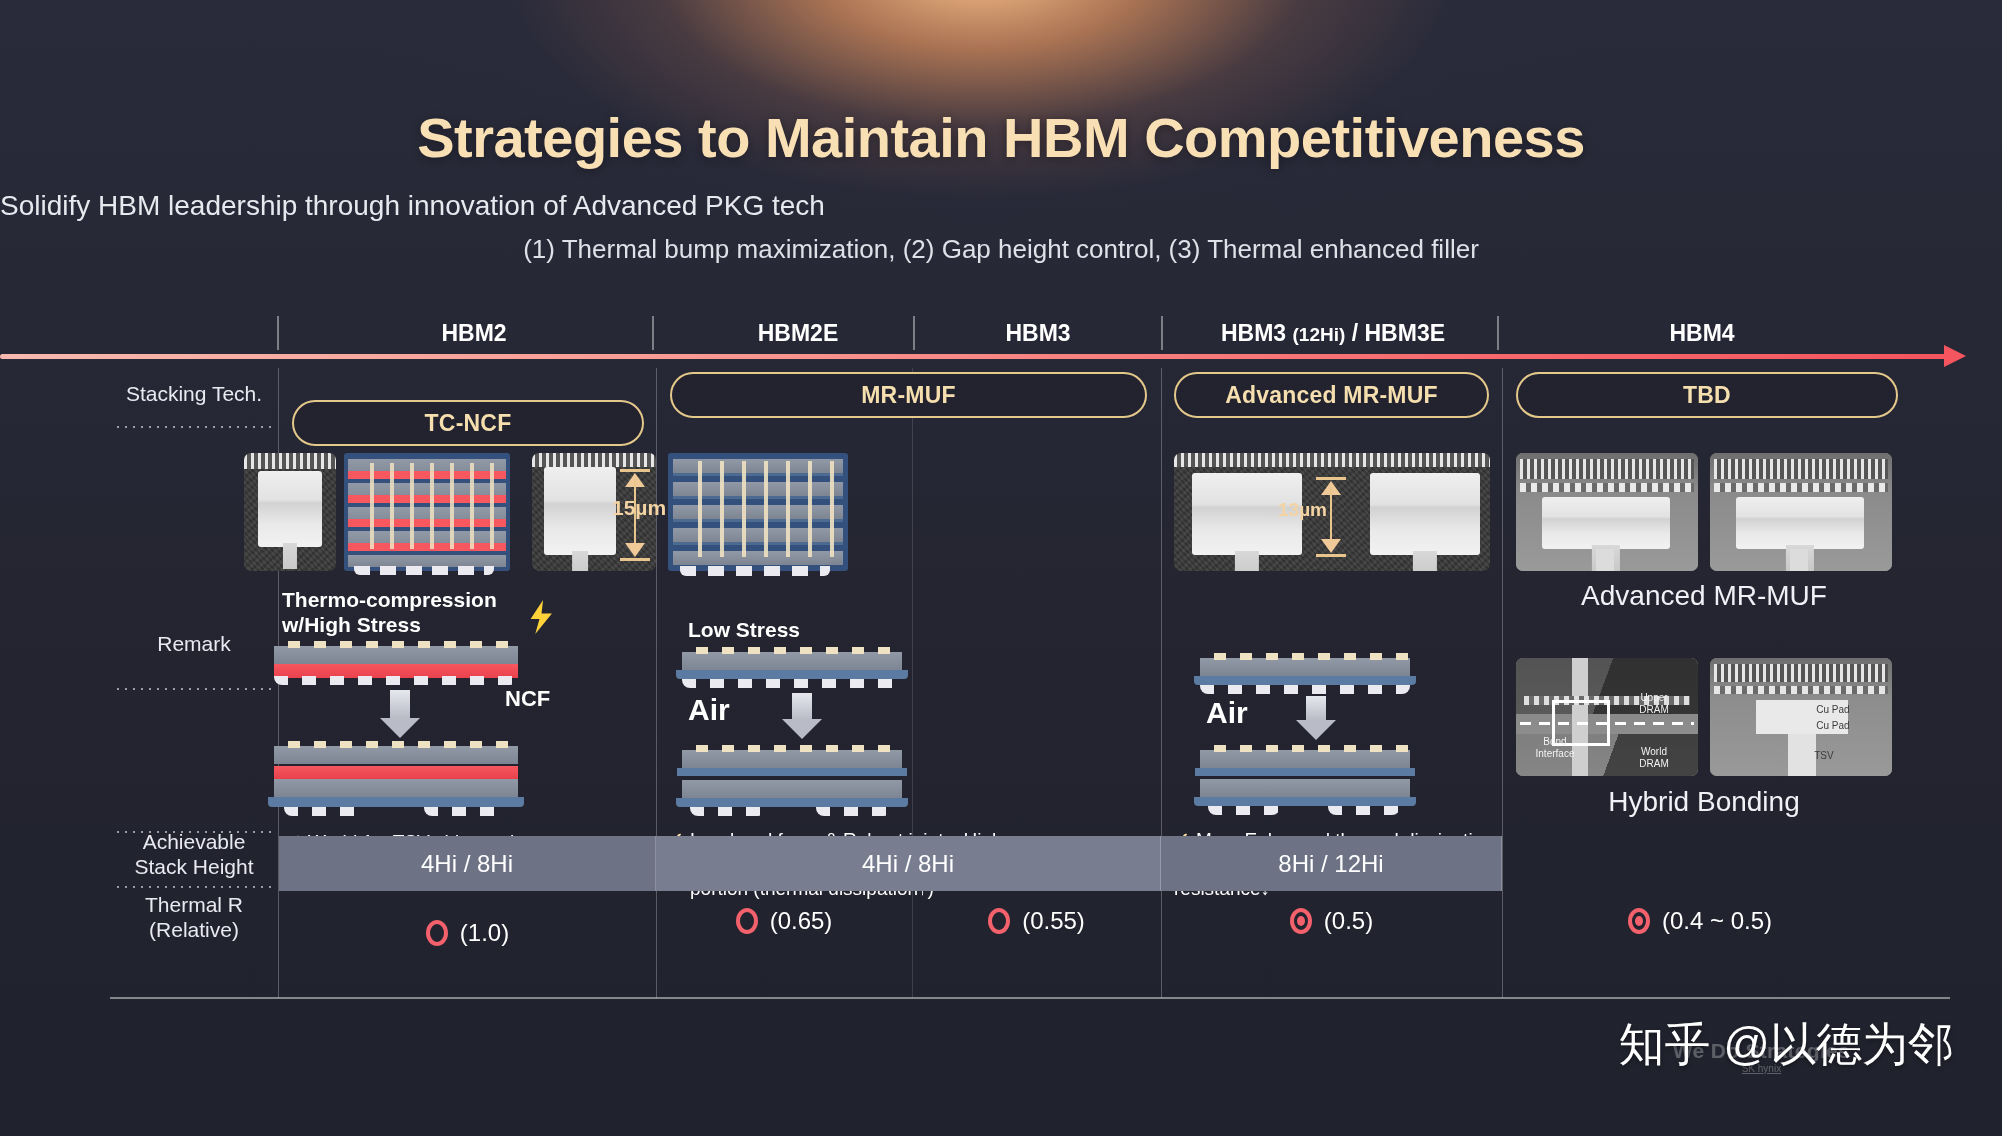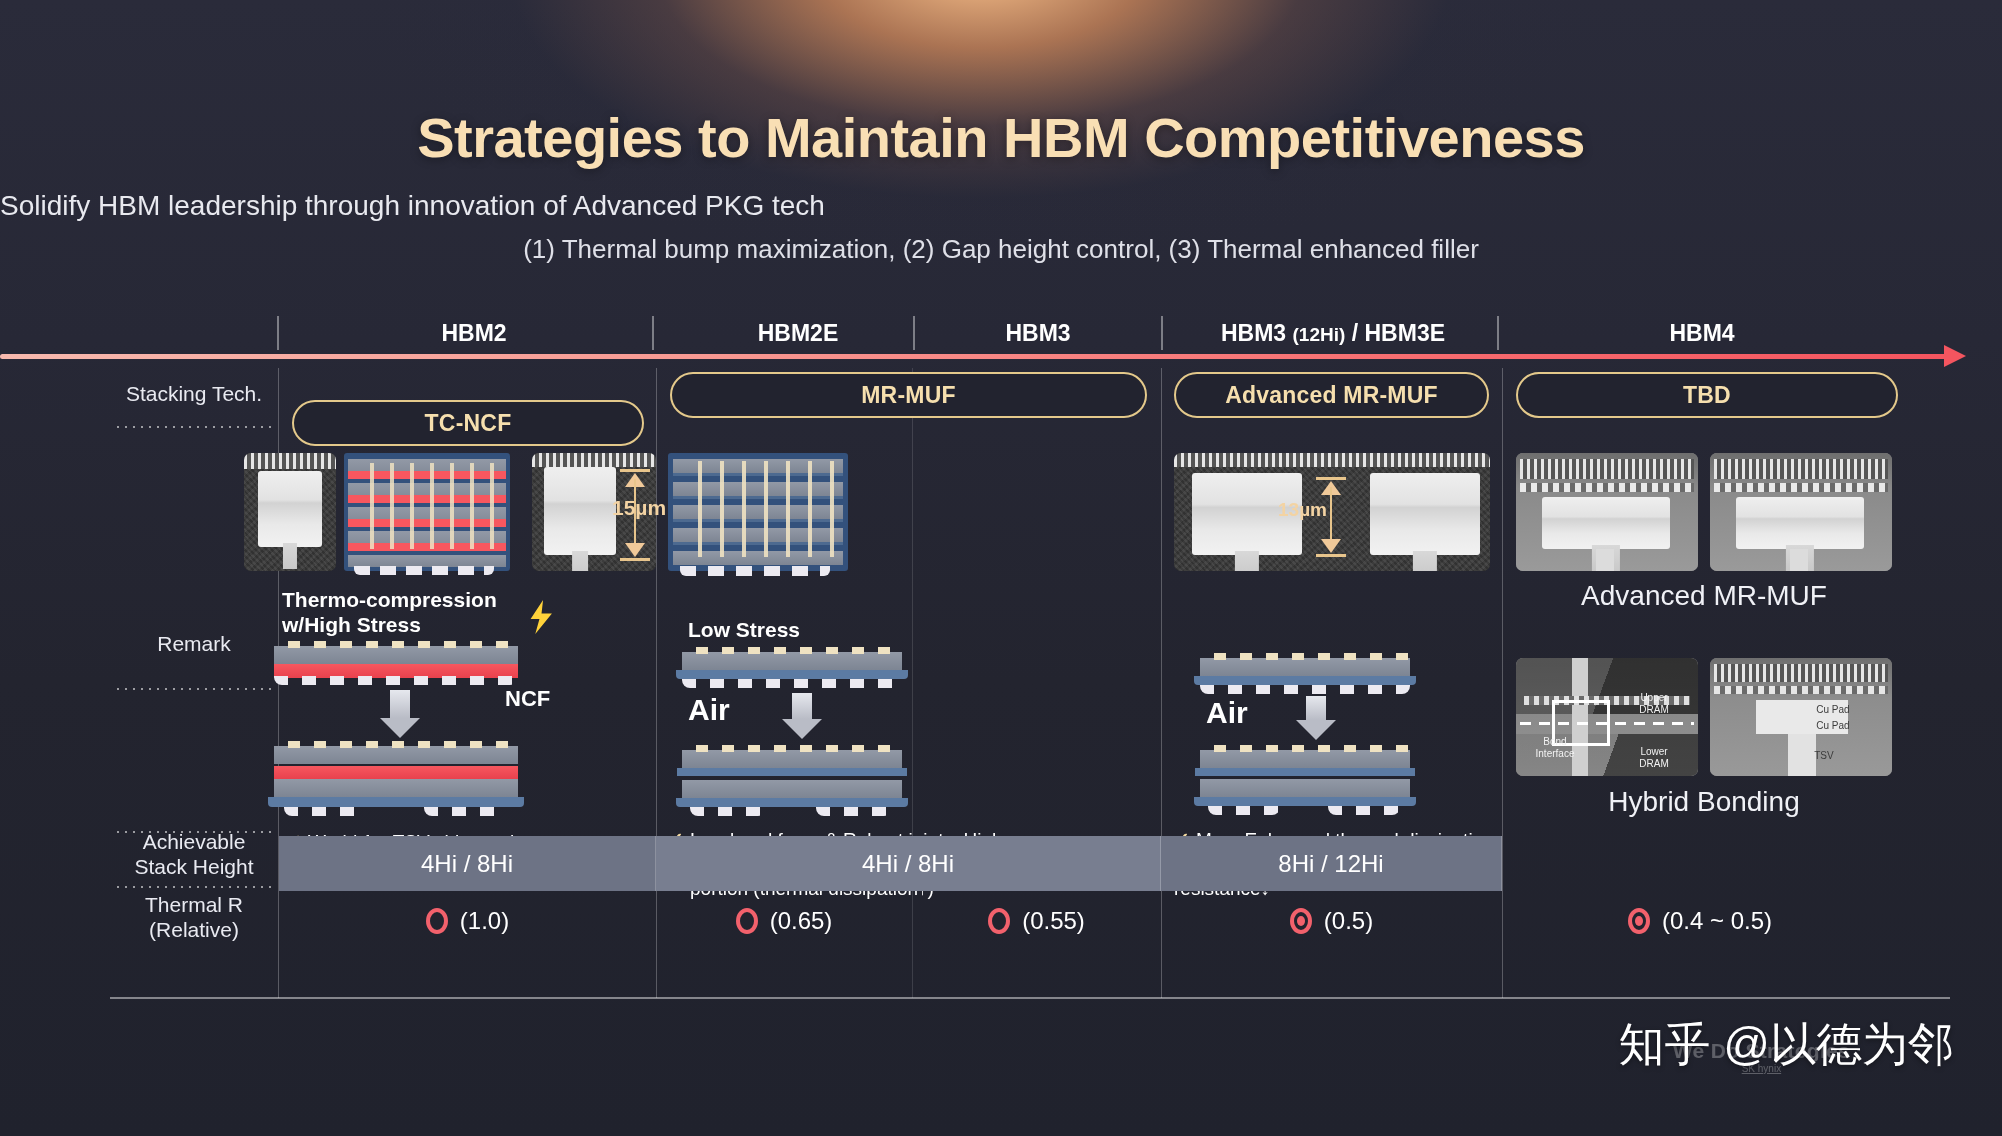--- a/index.html
+++ b/index.html
@@ -433,21 +433,21 @@
       <div style="position:absolute;left:0;right:0;bottom:0;height:42px;background:linear-gradient(110deg, rgba(0,0,0,.10) 0%, rgba(0,0,0,.10) 52%, rgba(0,0,0,.55) 52%, rgba(0,0,0,.55) 100%);"></div>
       <div style="position:absolute;left:56px;top:0;width:16px;height:118px;background:#cfcfcf;"></div>
       <div style="position:absolute;left:8px;right:8px;top:38px;height:9px;background:repeating-linear-gradient(90deg,#dfdfdf 0 5px,#6a6a6a 5px 10px);"></div>
       <div class="hb-dash" style="left:4px;right:4px;top:64px;"></div>
       <div class="hb-box" style="left:36px; top:42px; width:58px; height:46px;"></div>
       <div class="hb-txt" style="left:104px; top:34px; width:68px;">
         <span>Upper</span><br>
         <span>DRAM</span>
       </div>
       <div class="hb-txt" style="left:104px; top:88px; width:68px;">
-        <span>Lower</span><br>
+        <span>World</span><br>
         <span>DRAM</span>
       </div>
       <div class="hb-txt" style="left:2px; top:78px; width:74px;">
         <span>Bond</span><br>
         <span>Interface</span>
       </div>
     </div>
 
     <div class="mg" style="left:1600px; top:290px; width:182px; height:118px; background:#8a8a8a;">
       <div style="position:absolute;inset:0;background:linear-gradient(180deg,#6f6f6f 0%,#8d8d8d 34%,#999 100%);"></div>
@@ -459,21 +459,21 @@
       <div class="hb-txt" style="left:88px; top:62px; width:70px; color:#3c3c3c;">Cu Pad</div>
       <div class="hb-txt" style="left:84px; top:92px; width:60px; color:#3c3c3c;">TSV</div>
     </div>
 
     <div class="captionlg" style="left:1406px; top:418px; width:376px;">Hybrid Bonding</div>
 
     <div class="cellband band" style="left:169px; top:468px; width:377px;">4Hi / 8Hi</div>
     <div class="cellband band alt" style="left:546px; top:468px; width:505px;">4Hi / 8Hi</div>
     <div class="cellband band" style="left:1051px; top:468px; width:341px;">8Hi / 12Hi</div>
 
-    <div class="thermrow" style="left:169px; top:523px; width:377px;text-align:center;">
+    <div class="thermrow" style="left:169px; top:535px; width:377px;text-align:center;">
       <span class="circ"></span>
       <span>(1.0)</span>
     </div>
     <div class="thermrow" style="left:546px; top:523px; width:256px;">
       <span class="circ"></span>
       <span>(0.65)</span>
     </div>
     <div class="thermrow" style="left:802px; top:523px; width:249px;">
       <span class="circ"></span>
       <span>(0.55)</span>

